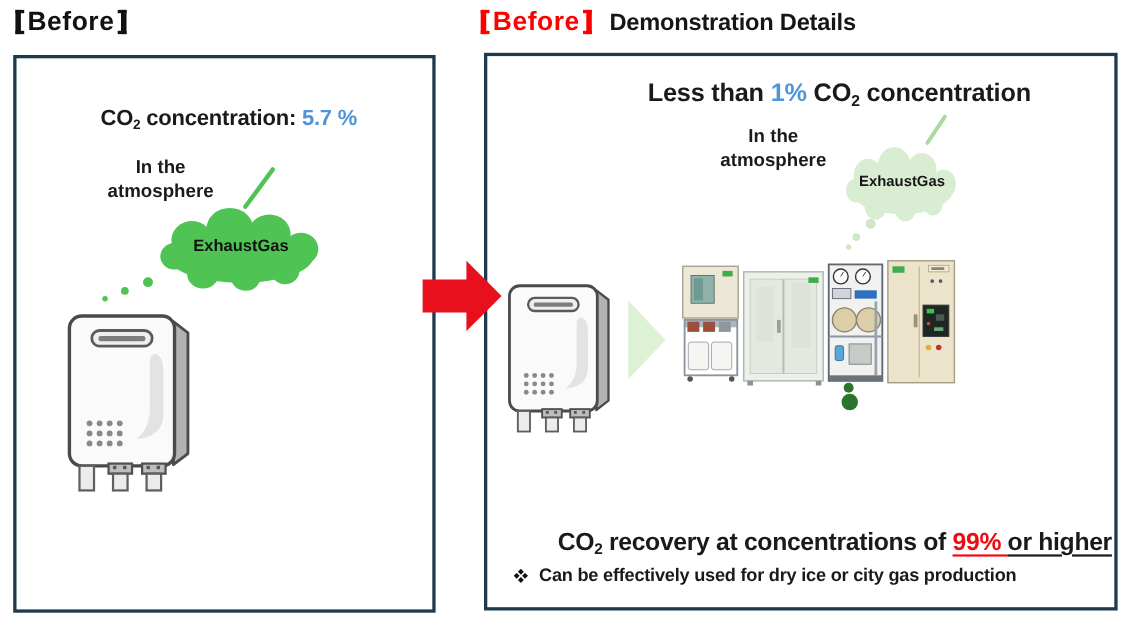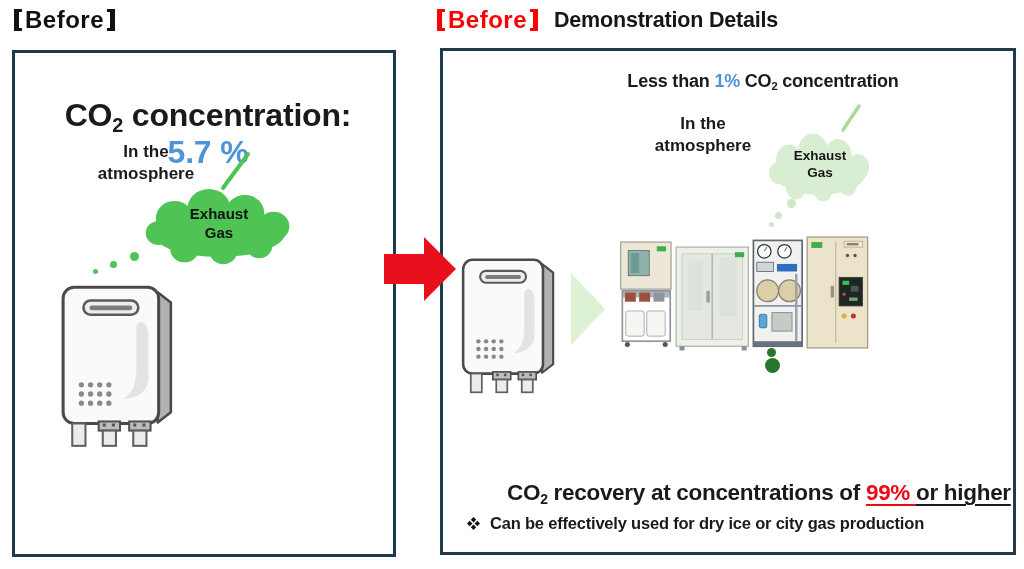--- a/index.html
+++ b/index.html
@@ -29,29 +29,29 @@
   
   .panel { position:absolute; background:#fff; border:3px solid #1e3a4f; box-sizing:border-box; }
   #before-panel { left:12px;  top:50px; width:384px; height:507px; }
   #after-panel  { left:440px; top:48px; width:576px; height:507px; }
 
   
   .bold { font-weight:bold; color:#1a1a1a; }
   .sb { font-size:0.62em; position:relative; top:0.28em; }
   .blue { color:#4f94d8; }
   .red  { color:#ee0a14; }
-  .b-heading { left:26px; top:44px; width:334px; text-align:center; font-size:32px; letter-spacing:-0.2px; }
+  .b-heading { left:26px; top:44px; width:334px; text-align:center; font-size:20px; letter-spacing:-0.2px; }
   .b-atmos   { left:66px; top:88px; width:130px; text-align:center; font-size:17px; line-height:22px; }
-  .a-heading { left:120px; top:20px; width:400px; text-align:center; font-size:18px; letter-spacing:-0.2px; }
+  .a-heading { left:120px; top:20px; width:400px; text-align:center; font-size:23px; letter-spacing:-0.2px; }
   .a-atmos   { left:196px; top:62px; width:128px; text-align:center; font-size:17px; line-height:22px; }
 
   .cloud { position:absolute; }
   .cloud svg { position:absolute; left:0; top:0; width:100%; height:100%; }
   .cloud-text {
-    position:absolute; inset:0; display:flex; flex-direction:column;
+    position:absolute; inset:0; display:flex; flex-direction:row;
     align-items:center; justify-content:center; text-align:center;
     font-weight:bold; padding-bottom:4px;
   }
   #before-cloud { left:125px; top:132px; width:158px; height:80px; }
   #before-cloud .cloud-text { font-size:15px; line-height:19px; color:#111; }
   #after-cloud  { left:322px; top:79px; width:110px; height:72px; }
   #after-cloud .cloud-text { font-size:13.5px; line-height:17px; color:#161616; }
   #recovered-cloud { left:216px; top:320px; width:240px; height:95px; }
   #recovered-cloud .cloud-text { font-size:15px; line-height:20px; color:#ffffff; }
 

